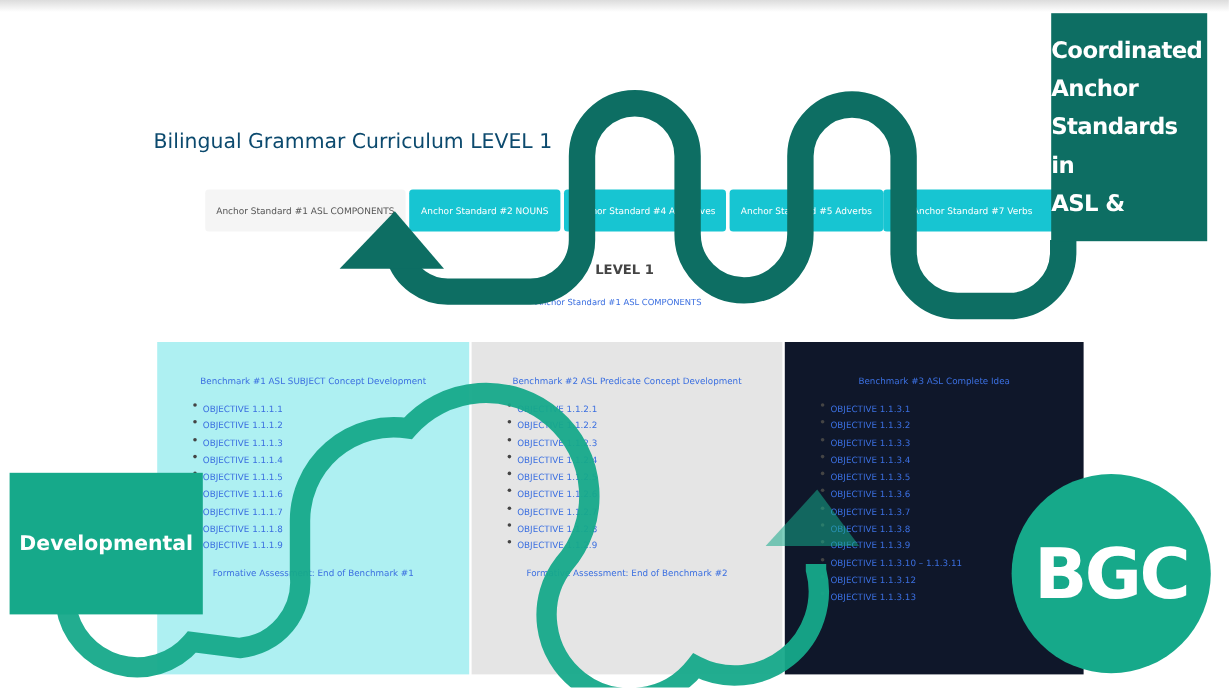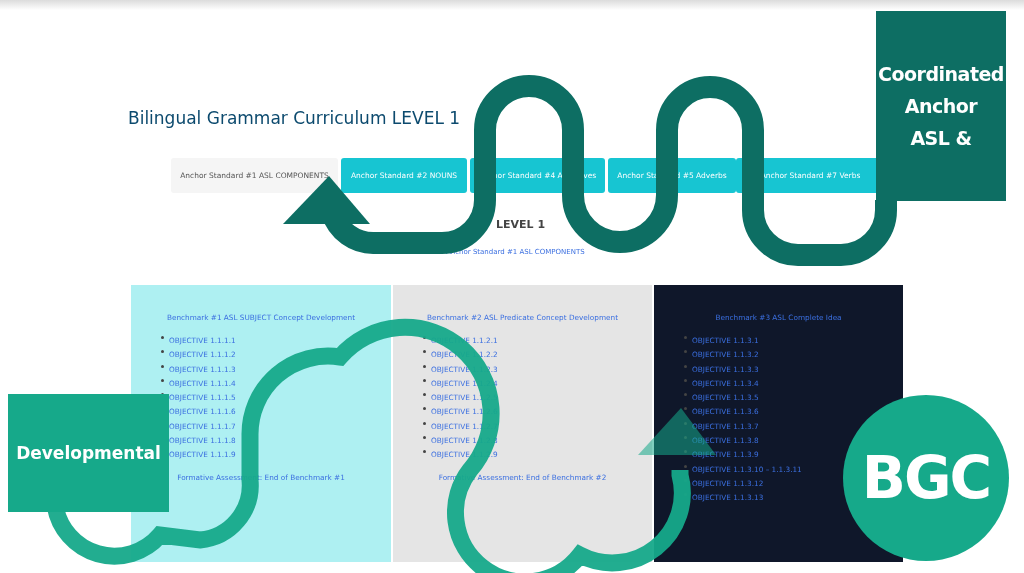--- a/index.html
+++ b/index.html
@@ -14,21 +14,21 @@
   .panel{position:absolute;top:285px;height:277px;box-sizing:border-box;font-family:"DejaVu Sans",sans-serif;}
   .panel.p1{left:131px;width:260px;background:#aef0f2;}
   .panel.p2{left:393px;width:259px;background:#e5e5e5;}
   .panel.p3{left:654px;width:249px;background:#0f172a;}
   .bm-title{position:absolute;top:28px;left:0;right:0;text-align:center;font-size:7.3px;color:#3b6fe0;}
   .obj-list{position:absolute;top:51px;left:30px;margin:0;padding:0;list-style:none;}
   .obj-list li{height:14.3px;font-size:7.3px;color:#3b6fe0;display:flex;align-items:flex-start;}
   .obj-list li .dot{width:3px;height:3px;border-radius:50%;background:#444;margin-right:5px;flex:none;}
   .assess{position:absolute;top:188px;left:0;right:0;text-align:center;font-size:7.3px;color:#3b6fe0;}
   .overlay{position:absolute;left:0;top:0;pointer-events:none;}
-  .box-anchor{position:absolute;left:876px;top:11px;width:130px;height:190px;background:#0d6e63;color:#fff;font-weight:bold;font-size:19px;line-height:32px;text-align:center;display:flex;align-items:center;justify-content:center;font-family:"DejaVu Sans",sans-serif;letter-spacing:-0.5px;}
+  .box-anchor{position:absolute;left:876px;top:11px;width:130px;height:190px;background:#0d6e63;color:#fff;font-weight:bold;font-size:19px;line-height:32px;display:flex;align-items:center;justify-content:center;font-family:"DejaVu Sans",sans-serif;letter-spacing:-0.5px;}
   .box-dev{position:absolute;left:8px;top:394px;width:161px;height:118px;background:#16a98a;color:#fff;font-weight:bold;font-size:17px;line-height:30px;text-align:left;display:flex;align-items:center;justify-content:center;font-family:"DejaVu Sans",sans-serif;}
   .bgc{position:absolute;left:843px;top:395px;width:166px;height:166px;border-radius:50%;background:#16a98a;color:#fff;font-weight:bold;font-size:58px;display:flex;align-items:center;justify-content:center;font-family:"DejaVu Sans",sans-serif;letter-spacing:-2px;}
 </style>
 </head>
 <body>
 
 <div class="topbar"></div>
 
 <div class="page-title">Bilingual Grammar Curriculum LEVEL 1</div>
 
@@ -187,20 +187,21 @@
   <polygon points="283,224 329,176 370,224" fill="#0d6e63"></polygon>
 
   <path d="M 55 505 A 60 60 0 0 0 160 535 L 200 540 A 55 55 0 0 0 250 480 L 250 435 A 78 78 0 0 1 340 357 A 85 85 0 0 1 470 470 A 55 55 0 0 0 580 555 A 70 70 0 0 0 680 475 L 680 470" fill="none" stroke="#16a98a" stroke-width="17" opacity="0.95"></path>
   <polygon points="638,455 681,408 716,455" fill="#16a98a" opacity="0.55"></polygon>
 </svg>
 
 <div class="box-anchor">
   <div>
     <div>Coordinated</div>
     <div>Anchor</div>
+    <div>Standards in</div>
     <div>ASL &amp;</div>
   </div>
 </div>
 
 <div class="box-dev">
   <div>
     <div>Developmental</div>
   </div>
 </div>
 

